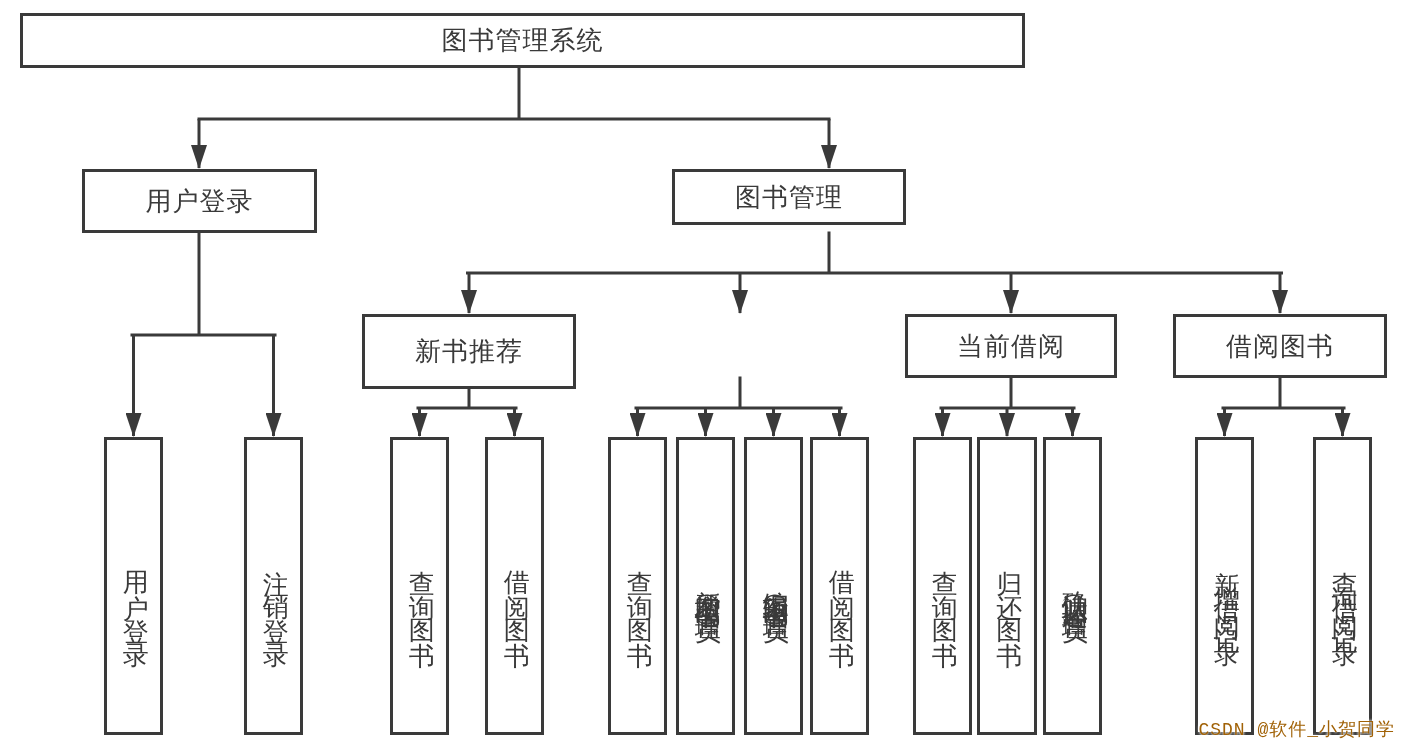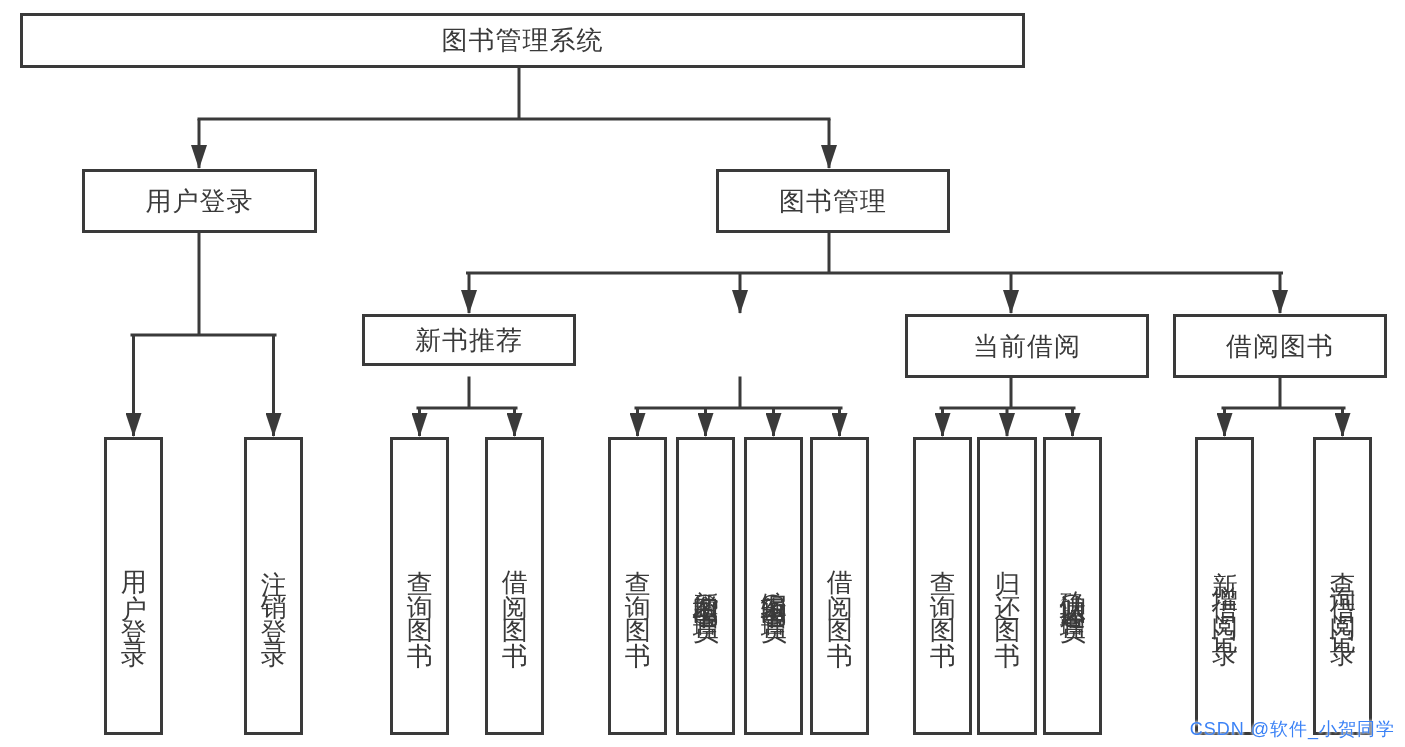--- a/index.html
+++ b/index.html
@@ -1,21 +1,21 @@
 <!DOCTYPE html>
 <html><head>
 <meta charset="utf-8">
 <style>
   html, body { margin: 0; padding: 0; background: #ffffff; }
   .stage {
     position: relative;
     width: 1405px;
     height: 747px;
     background: #ffffff;
-    font-family: Liberation Sans, sans-serif;
+    font-family: Liberation Mono, monospace;
     overflow: hidden;
   }
   .connectors {
     position: absolute;
     left: 0; top: 0;
     width: 1405px; height: 747px;
   }
   .wire {
     stroke: #3a3a3a;
     stroke-width: 3;
@@ -43,21 +43,21 @@
     letter-spacing: 24px;
     transform: translateY(12px);
   }
   .leaf.vt6 .label { letter-spacing: 14px; transform: translateY(7px); }
   .leaf.vt9 .label { letter-spacing: 4px;  transform: translateY(2px); }
   .watermark {
     position: absolute;
     right: 10px;
     bottom: 6px;
     font-size: 18px;
-    color: #3b82f6;
+    color: #a16207;
     letter-spacing: 1px;
     z-index: 5;
     text-shadow: 0 0 3px #ffffff, 0 0 3px #ffffff;
     white-space: nowrap;
   }
 </style>
 </head>
 <body>
 
 <div class="stage">
@@ -113,28 +113,28 @@
     </g>
   </svg>
 
   <div class="node" style="left:20px;top:13px;width:1005px;height:55px">
     <span class="label">图书管理系统</span>
   </div>
 
   <div class="node" style="left:82px;top:169px;width:235px;height:64px">
     <span class="label">用户登录</span>
   </div>
-  <div class="node" style="left:716px;top:169px;width:234px;height:64px">
+  <div class="node" style="left:672px;top:169px;width:234px;height:56px">
     <span class="label">图书管理</span>
   </div>
 
-  <div class="node" style="left:362px;top:314px;width:214px;height:52px">
+  <div class="node" style="left:362px;top:314px;width:214px;height:75px">
     <span class="label">新书推荐</span>
   </div>
-  <div class="node" style="left:905px;top:314px;width:244px;height:64px">
+  <div class="node" style="left:905px;top:314px;width:212px;height:64px">
     <span class="label">当前借阅</span>
   </div>
   <div class="node" style="left:1173px;top:314px;width:214px;height:64px">
     <span class="label">借阅图书</span>
   </div>
 
   <div class="node leaf vt4" style="left:104px;top:437px;width:59px;height:298px">
     <span class="label">用户登录</span>
   </div>
   <div class="node leaf vt4" style="left:244px;top:437px;width:59px;height:298px">

